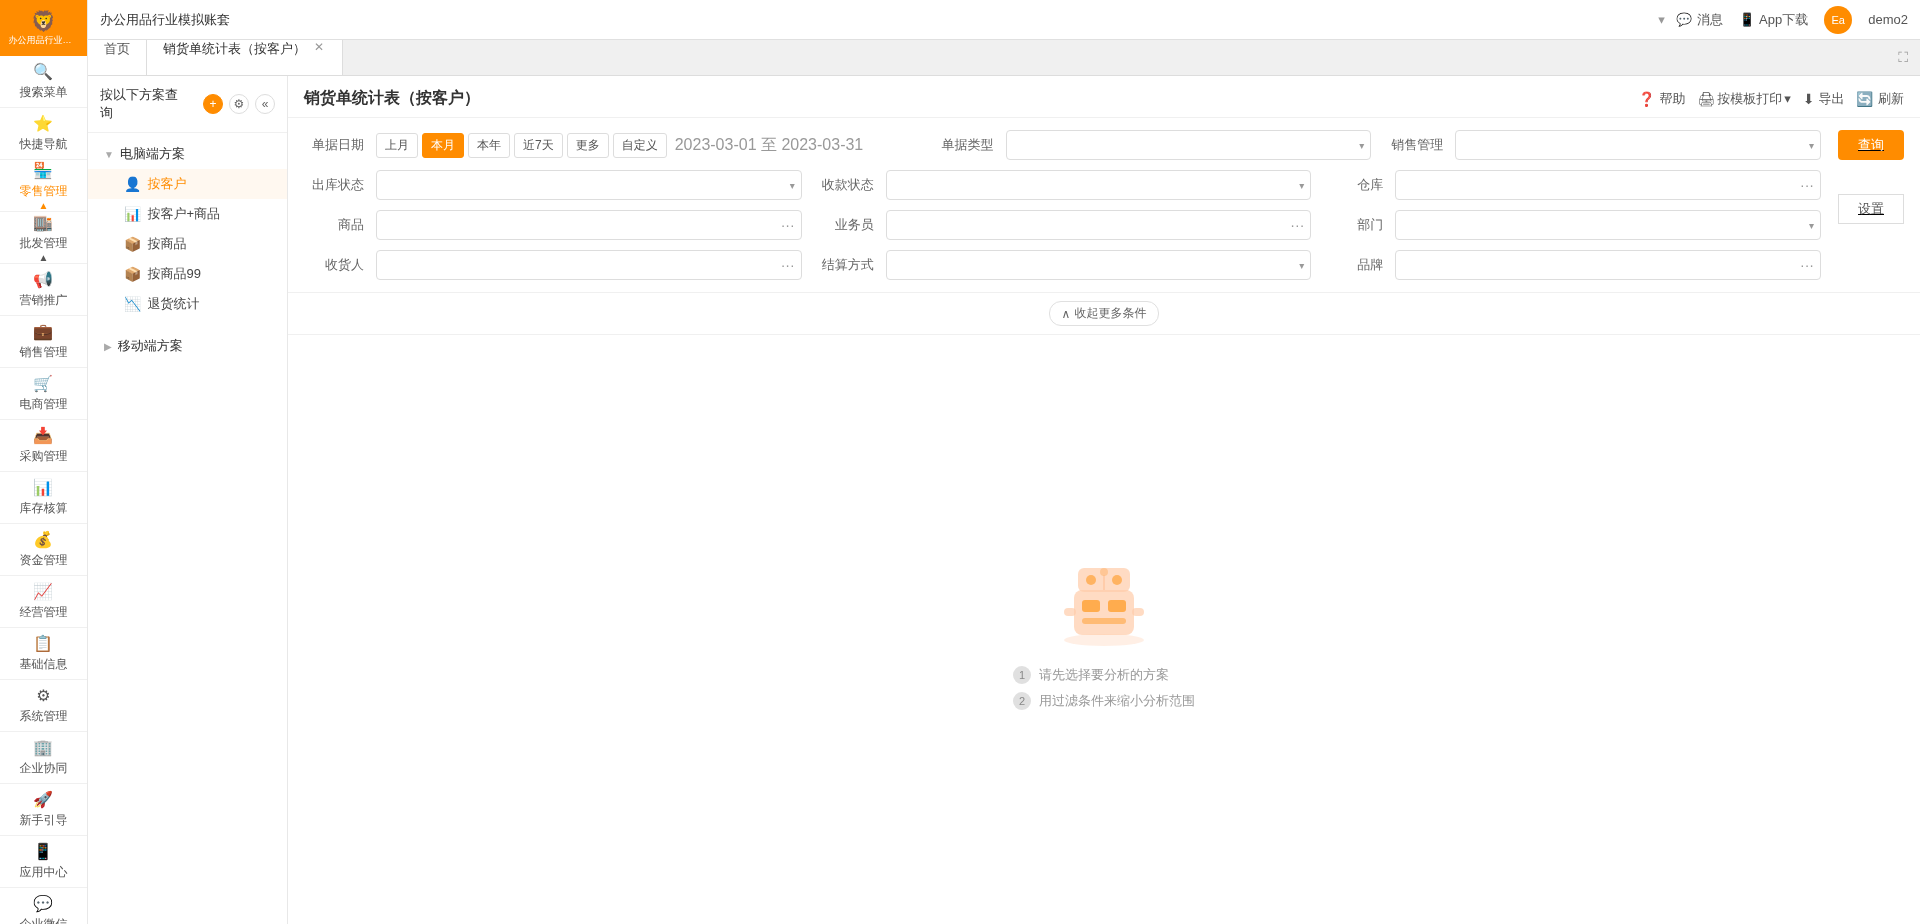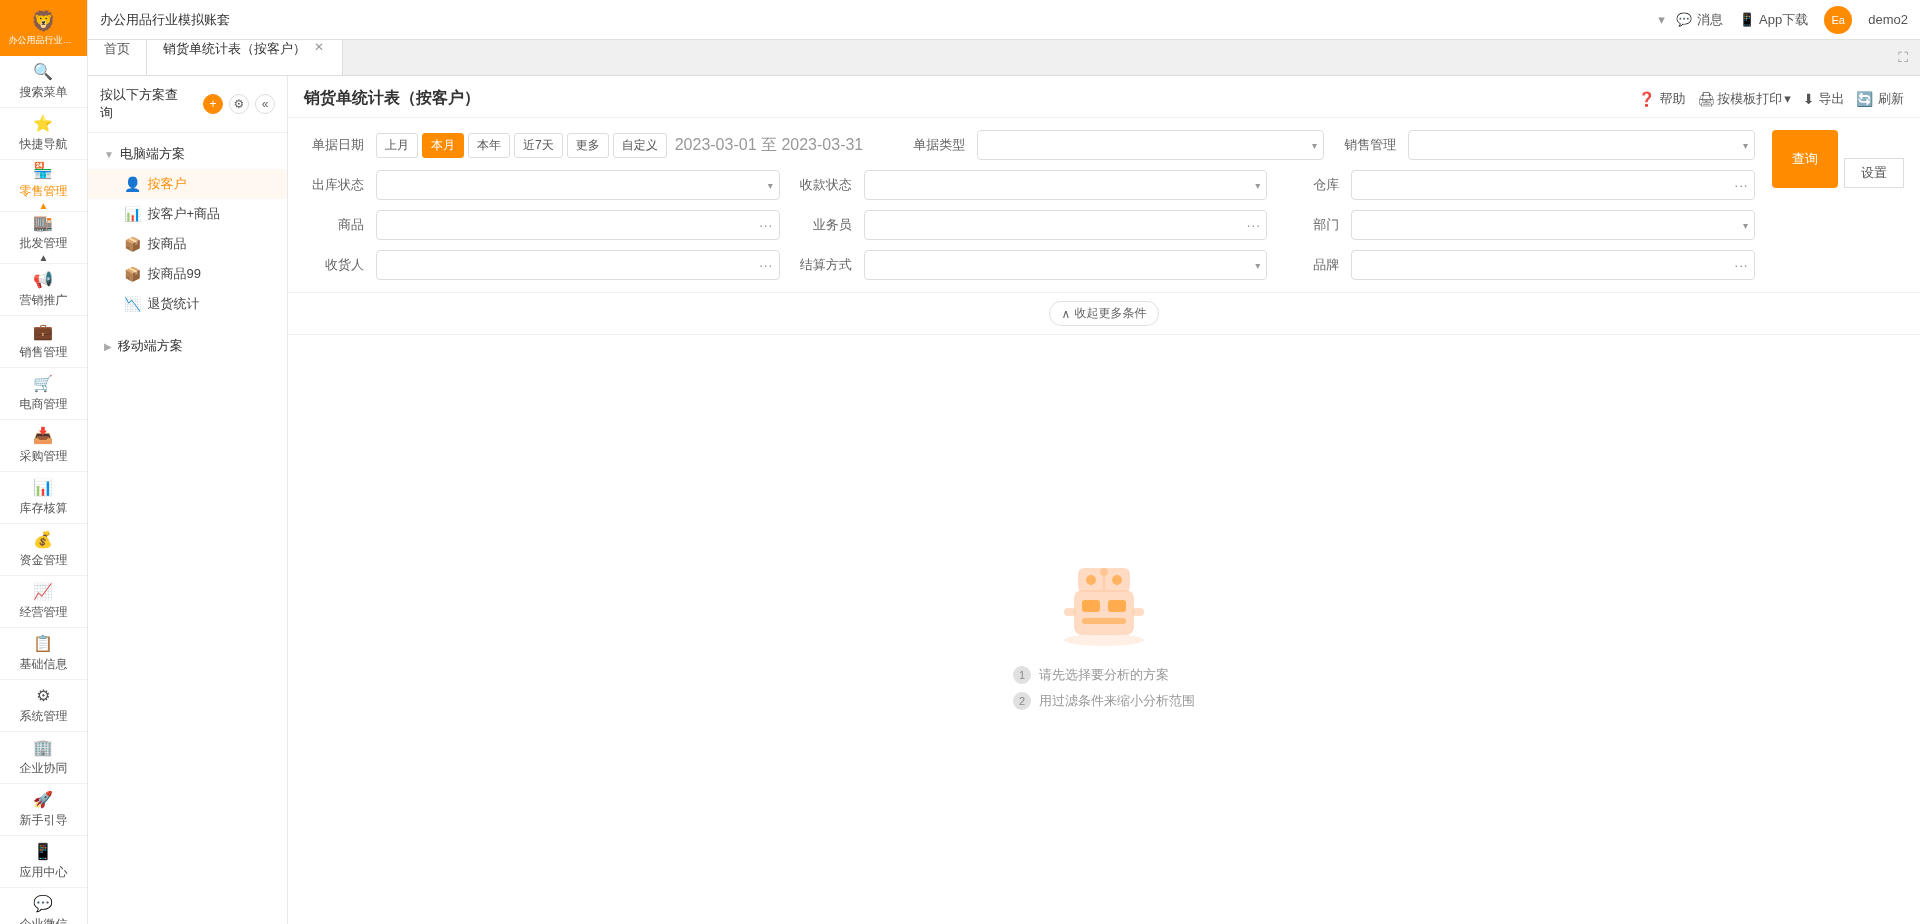--- a/index.html
+++ b/index.html
@@ -316,23 +316,24 @@
       color: white;
     }
     .date-range-text {
       font-size: 16px;
       color: #999;
       margin-left: 4px;
     }
 
     .action-btns {
       display: flex;
-      flex-direction: row;
+      flex-direction: column;
       gap: 6px;
       margin-left: 12px;
+      text-decoration: underline;
     }
     .btn-query {
       background: #ff8c00;
       color: white;
       border: none;
       border-radius: 4px;
       padding: 6px 20px;
       cursor: pointer;
       font-size: 13px;
       white-space: nowrap;

